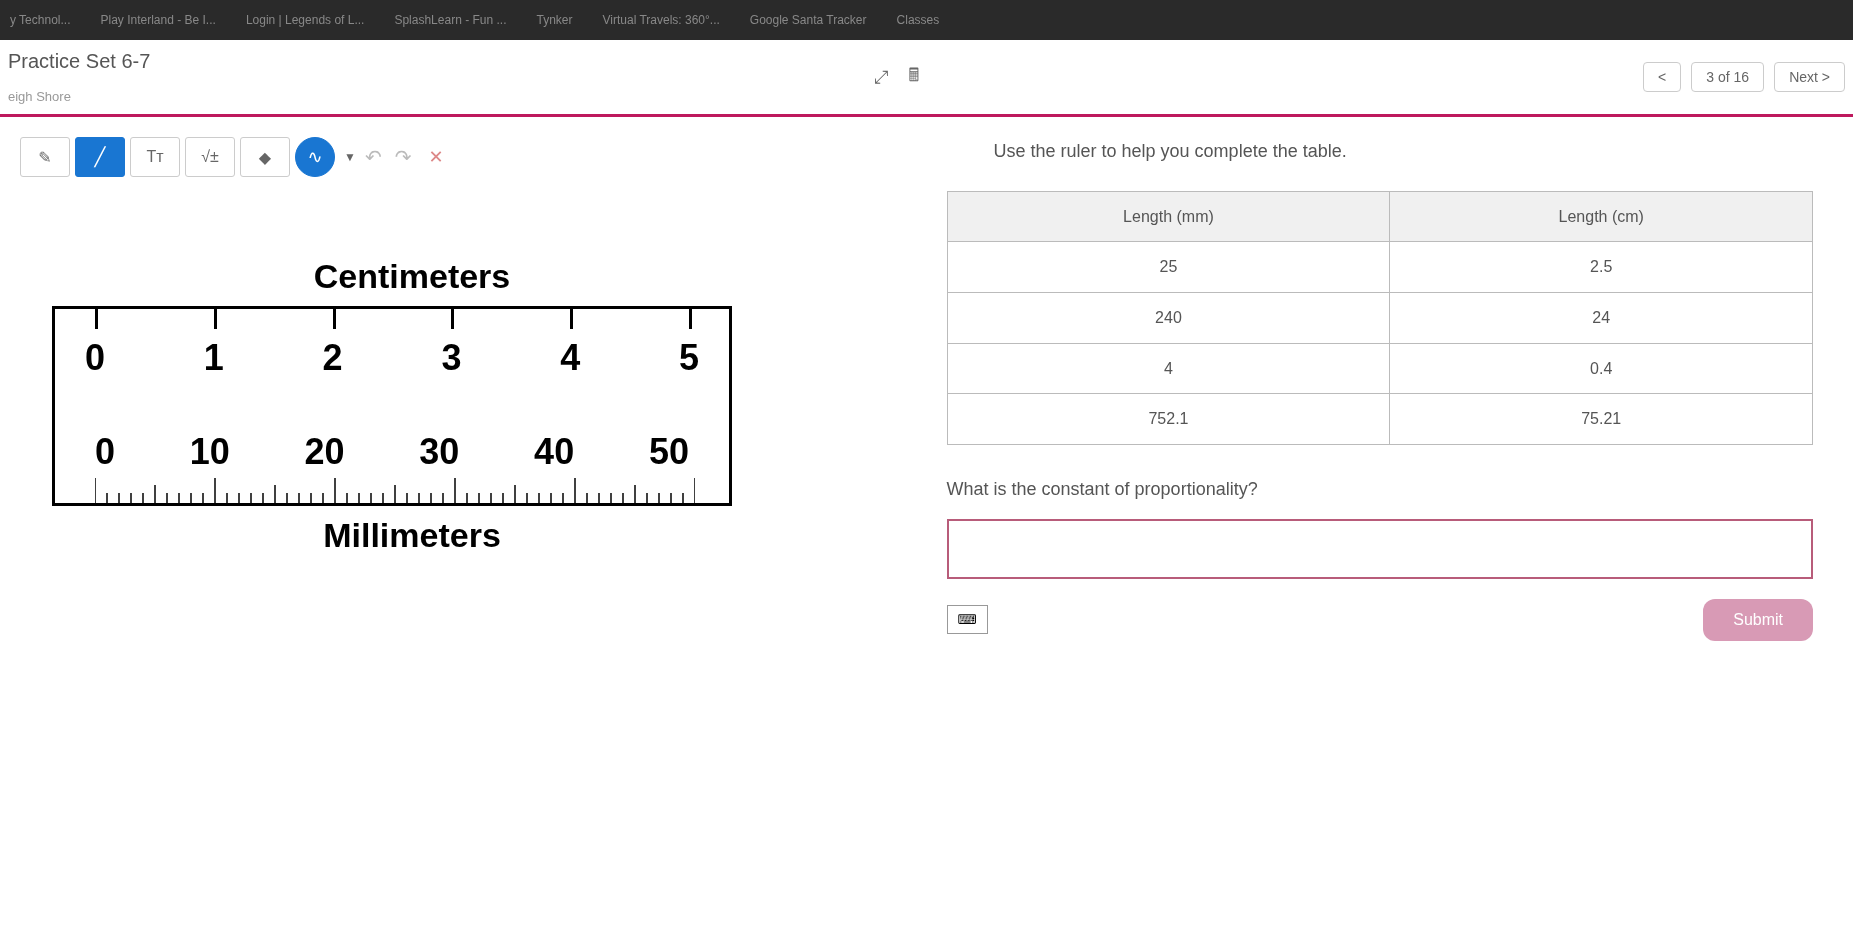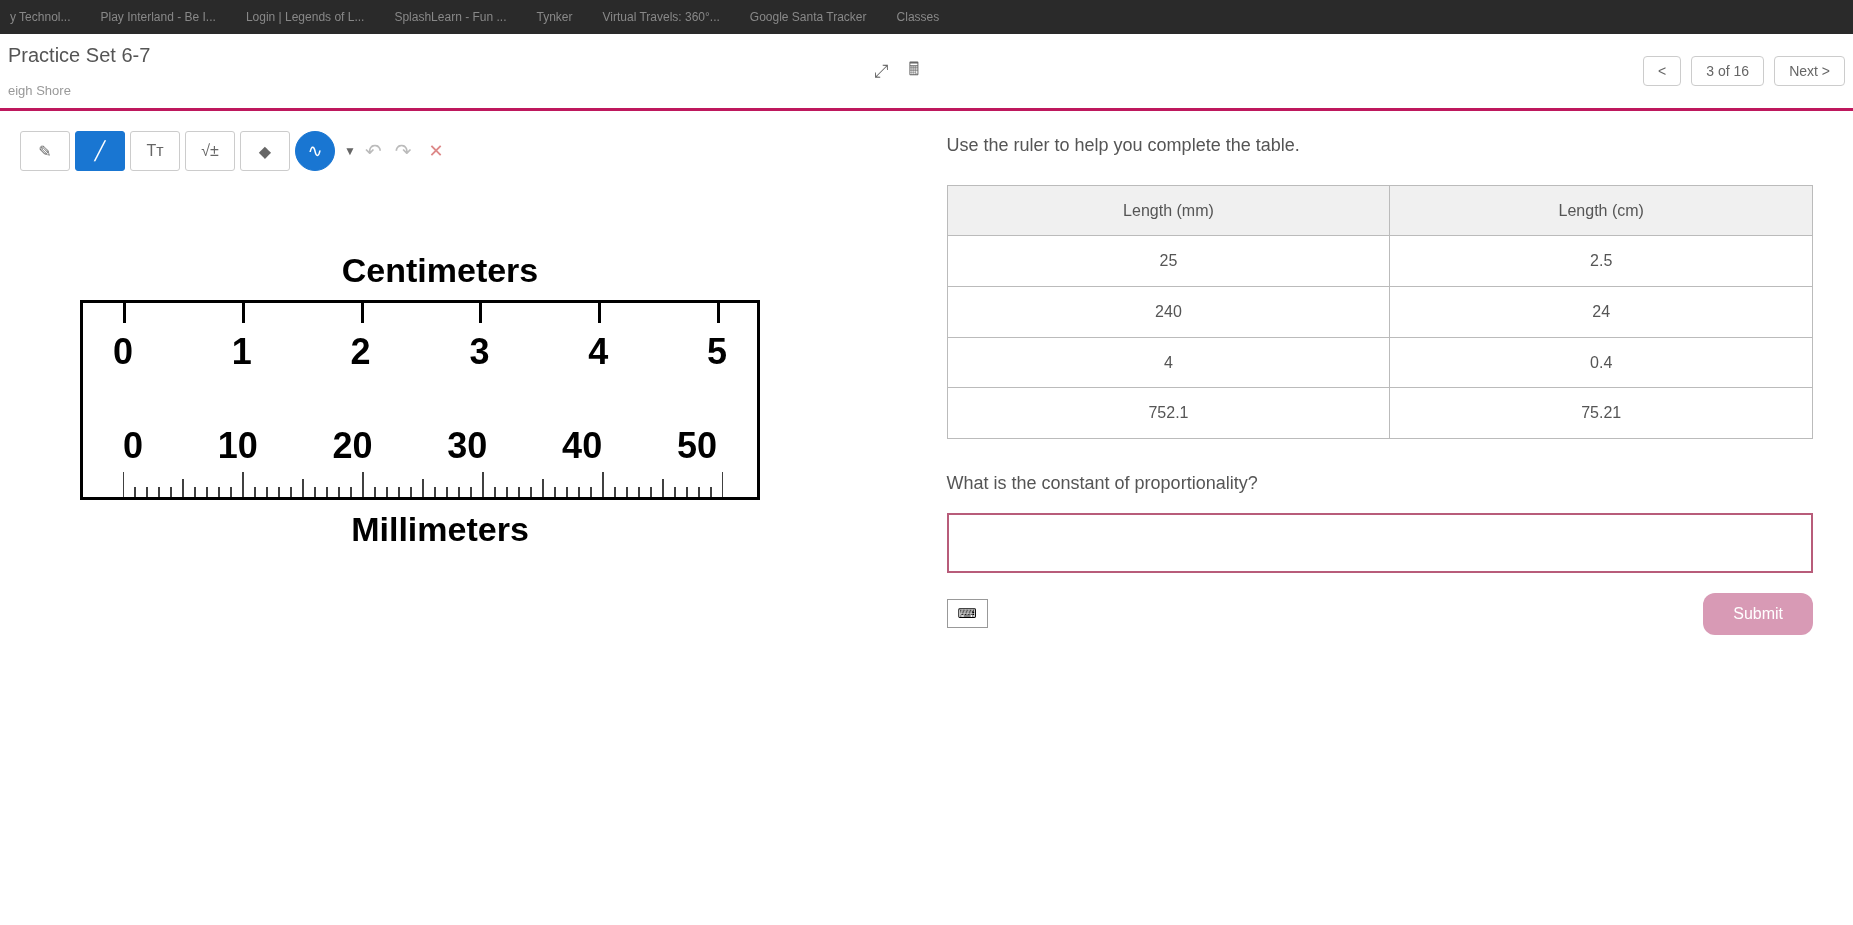--- a/index.html
+++ b/index.html
@@ -1,53 +1,53 @@
 <!DOCTYPE html>
 <html><head>
 <meta charset="utf-8">
 <style>
 * { box-sizing: border-box; margin: 0; padding: 0; }
 body { font-family: Arial, sans-serif; background: #f5f5f5; width: 1853px; height: 925px; overflow: hidden; }
 
-.browser-tabs { background: #2a2a2a; color: #888; height: 34px; display: flex; align-items: center; padding: 0 10px; font-size: 12px; gap: 30px; }
+.browser-tabs { background: #2a2a2a; color: #888; height: 40px; display: flex; align-items: center; padding: 0 10px; font-size: 12px; gap: 30px; }
 .browser-tabs span { white-space: nowrap; }
 
 .header { background: #fff; padding: 10px 8px; display: flex; justify-content: space-between; align-items: center; border-bottom: 3px solid #be185d; }
 .header-left { color: #555; }
 .header-title { font-size: 20px; color: #555; }
 .header-subtitle { font-size: 13px; color: #999; margin-top: 16px; }
 .header-center { display: flex; gap: 20px; align-items: center; color: #666; }
 .header-right { display: flex; gap: 10px; align-items: center; }
 .nav-btn { border: 1px solid #ccc; background: #fff; padding: 6px 14px; border-radius: 4px; color: #666; font-size: 14px; cursor: pointer; }
 
 .content { display: flex; height: calc(100% - 30px - 70px); }
 .left-panel { flex: 1; background: #fff; padding: 20px; position: relative; }
 .right-panel { flex: 1; background: #fff; padding: 20px 40px; color: #555; font-size: 18px; line-height: 1.6; }
 
 .toolbar { display: flex; gap: 5px; align-items: center; margin-bottom: 40px; }
 .tool-btn { width: 50px; height: 40px; border: 1px solid #ccc; background: #fff; display: flex; align-items: center; justify-content: center; font-size: 18px; cursor: pointer; border-radius: 3px; }
 .tool-btn.active { background: #1976d2; color: #fff; border-color: #1976d2; }
 .tool-btn.selected { background: #1976d2; color: #fff; border-color: #1976d2; border-radius: 50%; width: 40px; height: 40px; }
 .tool-icon { font-size: 16px; color: #666; }
 
-.ruler-container { margin-top: 80px; margin-left: 60px; }
+.ruler-container { margin-top: 80px; margin-left: 32px; }
 .ruler-label-top { font-size: 34px; font-weight: bold; text-align: center; margin-bottom: 10px; width: 640px; margin-left: 40px; }
 .ruler-label-bottom { font-size: 34px; font-weight: bold; text-align: center; margin-top: 10px; width: 640px; margin-left: 40px; }
 .ruler { border: 3px solid #000; height: 200px; width: 680px; position: relative; background: #fff; }
 .cm-ticks { position: absolute; top: 0; left: 40px; right: 40px; display: flex; justify-content: space-between; }
 .cm-tick { position: relative; }
 .cm-tick::before { content: ''; position: absolute; top: 0; left: 50%; width: 3px; height: 20px; background: #000; }
 .cm-tick span { position: absolute; top: 28px; left: 50%; transform: translateX(-50%); font-size: 36px; font-weight: bold; }
 .mm-section { position: absolute; bottom: 0; left: 40px; right: 40px; }
 .mm-labels { display: flex; justify-content: space-between; position: absolute; bottom: 30px; left: 0; right: 0; }
 .mm-labels span { font-size: 36px; font-weight: bold; }
 .mm-ticks-svg { position: absolute; bottom: 0; left: 0; right: 0; height: 25px; }
 
 .question-text { margin-bottom: 25px; }
-.instruction { margin-bottom: 25px; }
+.instruction { margin-bottom: 25px; margin-left: 47px; }
 
 .data-table { border-collapse: collapse; width: 100%; margin-bottom: 30px; }
 .data-table th, .data-table td { border: 1px solid #bbb; padding: 12px; text-align: center; font-size: 16px; }
 .data-table th { background: #f0f0f0; font-weight: normal; }
 
 .prop-question { margin-bottom: 15px; }
 .answer-box { width: 100%; height: 60px; border: 2px solid #b85c7a; background: #fff; padding: 10px; font-size: 16px; }
 
 .footer-row { display: flex; justify-content: space-between; align-items: center; margin-top: 20px; }
 .keyboard-btn { border: 1px solid #999; padding: 6px 10px; background: #fff; cursor: pointer; }

